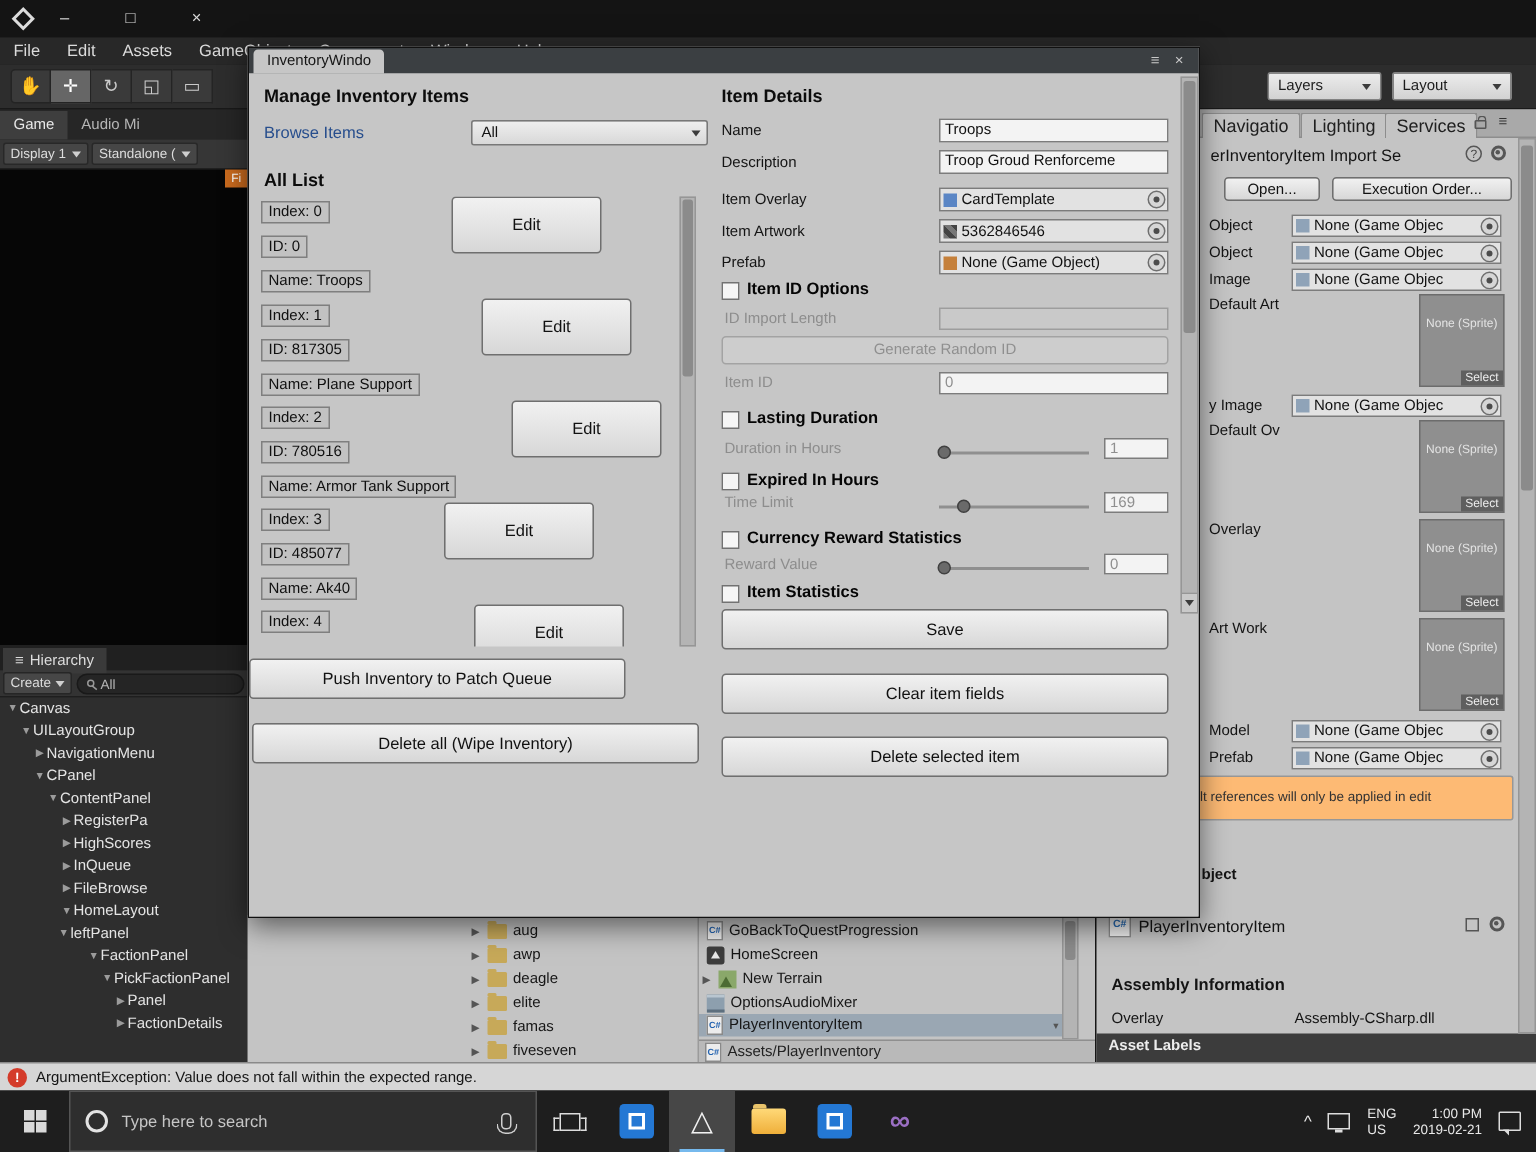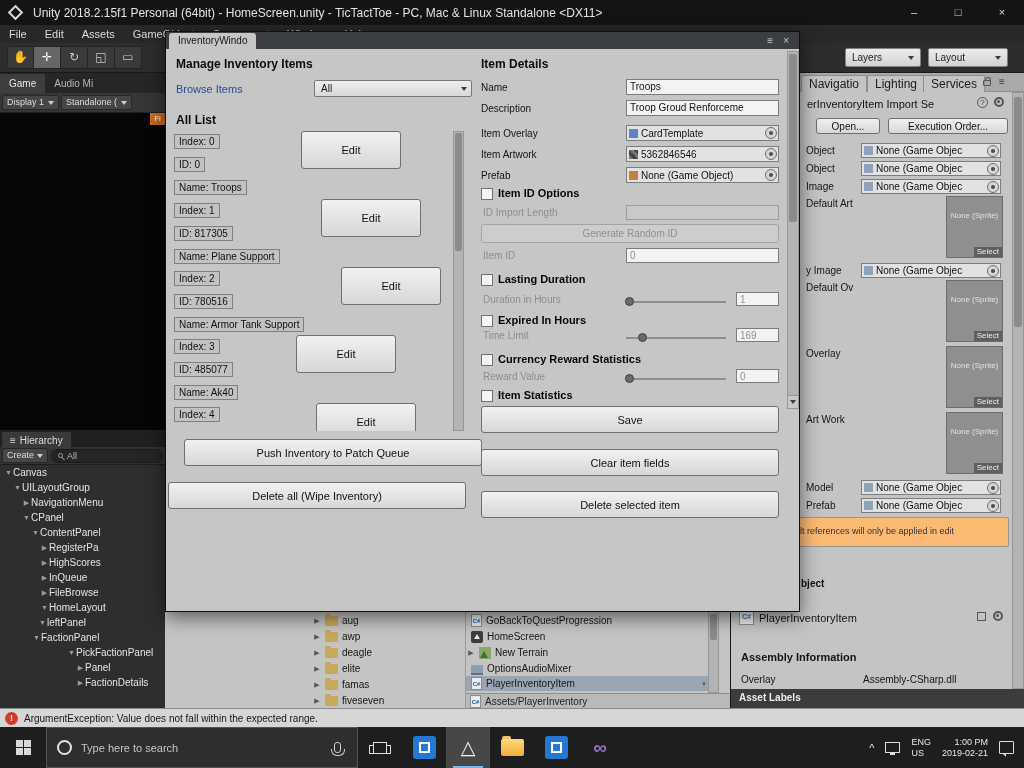--- a/index.html
+++ b/index.html
@@ -134,21 +134,20 @@
 .ac-ico{width:15px;height:13px;border:1px solid #ddd;border-radius:1px;position:relative}
 .ac-ico::after{content:"";position:absolute;left:2px;bottom:-4px;border-left:4px solid transparent;border-top:4px solid #ddd}
 </style>
 </head>
 <body>
 
 <div id="screen">
 
   <div id="titlebar" class="ab">
     <div class="u-logo"></div>
-    <div class="t-text">Unity 2018.2.15f1 Personal (64bit) - HomeScreen.unity - TicTactToe - PC, Mac &amp; Linux Standalone &lt;DX11&gt;</div>
     <div class="win-btn">–</div>
     <div class="win-btn">□</div>
     <div class="win-btn">×</div>
   </div>
 
   <div id="menubar" class="ab">
     <div class="menu-item">File</div>
     <div class="menu-item">Edit</div>
     <div class="menu-item">Assets</div>
     <div class="menu-item">GameObject</div>
@@ -248,21 +247,21 @@
           <span>FileBrowse</span>
         </div>
       <div class="h-row" style="padding-left:40px">
           <span class="h-ar">▼</span>
           <span>HomeLayout</span>
         </div>
       <div class="h-row" style="padding-left:38px">
           <span class="h-ar">▼</span>
           <span>leftPanel</span>
         </div>
-      <div class="h-row" style="padding-left:32px">
+      <div class="h-row" style="padding-left:58px">
           <span class="h-ar">▼</span>
           <span>FactionPanel</span>
         </div>
       <div class="h-row" style="padding-left:67px">
           <span class="h-ar">▼</span>
           <span>PickFactionPanel</span>
         </div>
       <div class="h-row" style="padding-left:76px">
           <span class="h-ar">▶</span>
           <span>Panel</span>
@@ -540,21 +539,21 @@
         </div>
       <div class="u-field gray" style="left:570px;top:320px;width:43px;height:14px">0</div>
 
       <div class="u-chk" style="left:315px;top:341px"></div>
       <div class="c-lab" style="left:332px;top:340px">Item Statistics</div>
 
       <div class="u-btn" style="left:315px;top:357px;width:298px;height:27px">Save</div>
       <div class="u-btn" style="left:315px;top:400px;width:298px;height:27px">Clear item fields</div>
       <div class="u-btn" style="left:315px;top:442px;width:298px;height:27px">Delete selected item</div>
 
-      <div class="u-btn" style="left:18px;top:390px;width:298px;height:27px">Push Inventory to Patch Queue</div>
+      <div class="u-btn" style="left:0;top:390px;width:251px;height:27px">Push Inventory to Patch Queue</div>
       <div class="u-btn" style="left:2px;top:433px;width:298px;height:27px">Delete all (Wipe Inventory)</div>
 
       <div class="sb" style="left:621px;top:2px;width:12px;height:358px">
         <div class="sb-th" style="top:2px;height:168px"></div>
         <div class="sb-dn">
             <span class="caret"></span>
           </div>
       </div>
     </div>
   </div>

